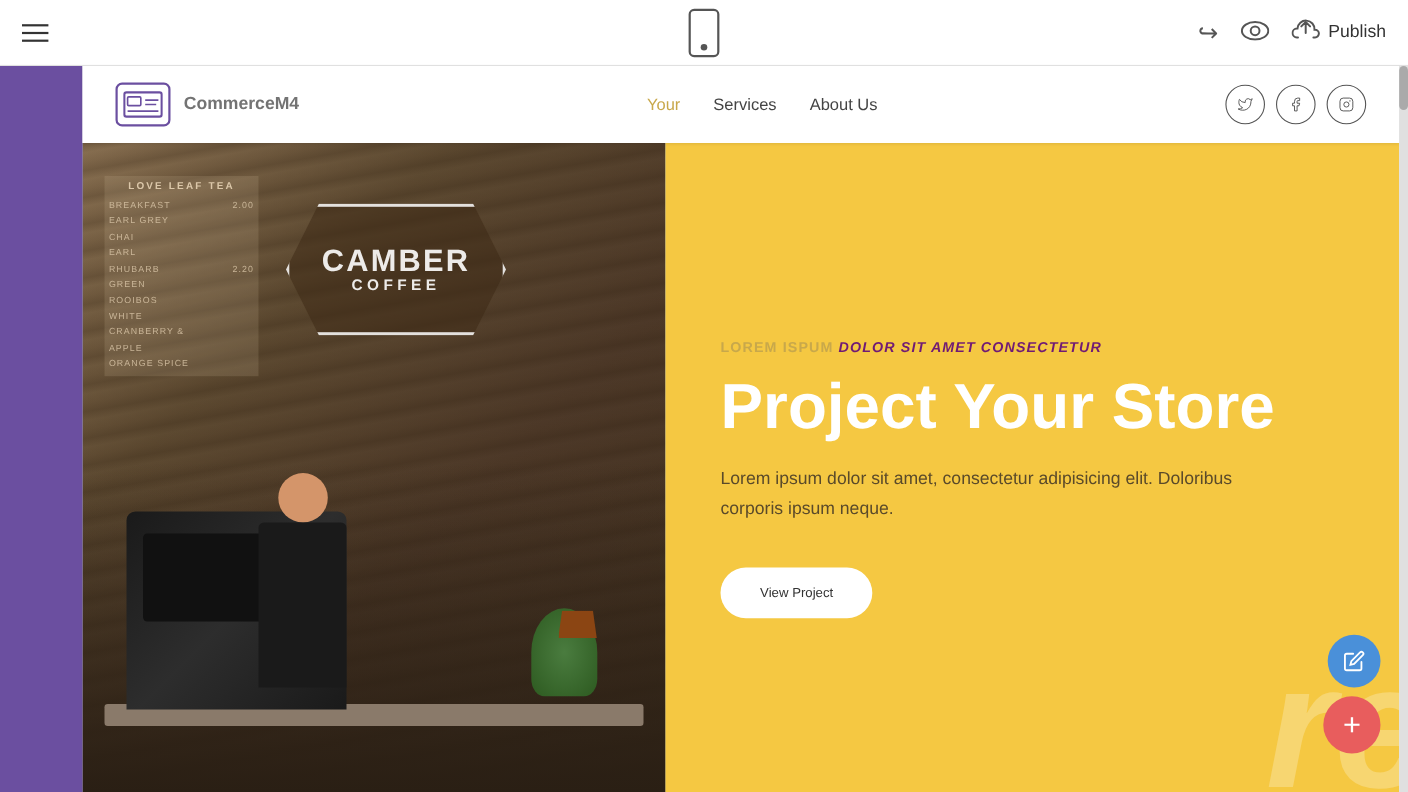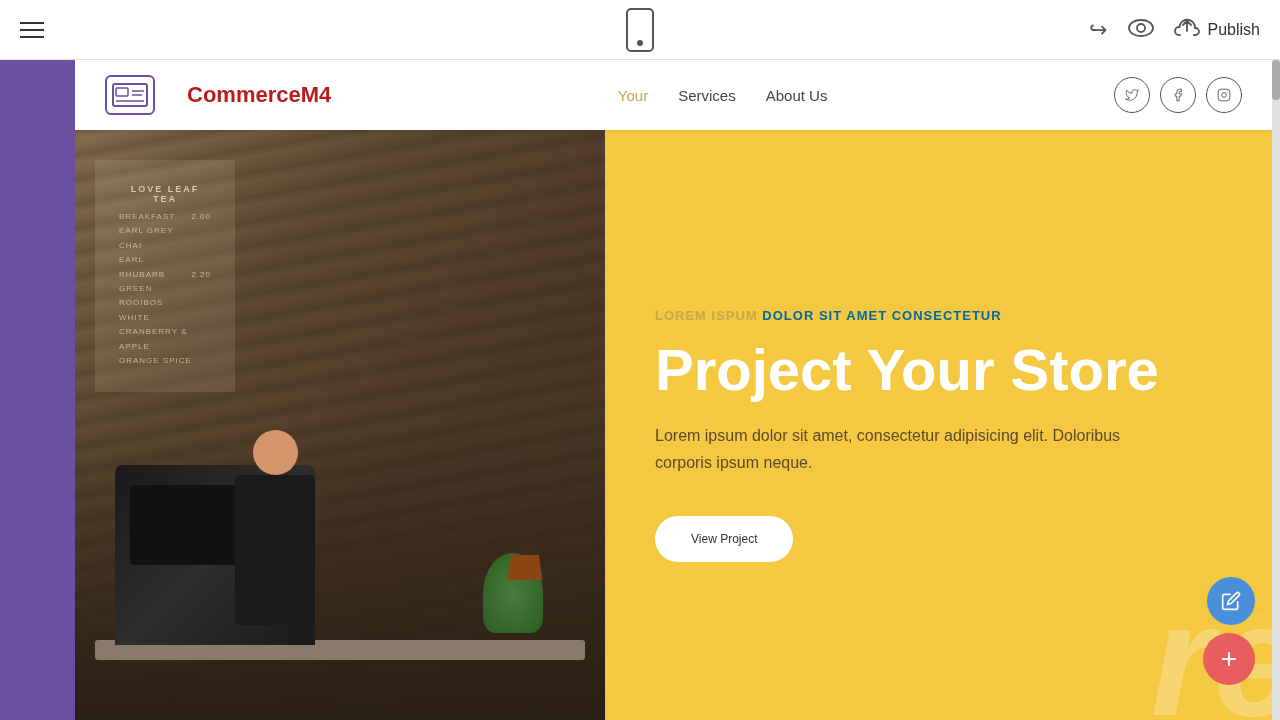--- a/index.html
+++ b/index.html
@@ -94,21 +94,21 @@
     .logo-icon {
       width: 50px;
       height: 40px;
       border: 2px solid #6b4fa0;
       border-radius: 6px;
       display: flex;
       align-items: center;
       justify-content: center;
     }
     .logo-icon svg { width: 36px; height: 28px; }
-    .logo-text { font-size: 22px; font-weight: 700; color: #b91c1c; margin-left: 20px; }
+    .logo-text { font-size: 16px; font-weight: 700; color: #737373; }
     .site-nav {
       display: flex;
       align-items: center;
       gap: 30px;
     }
     .nav-link {
       font-size: 15px;
       text-decoration: none;
       color: #444;
     }
@@ -207,21 +207,21 @@
       letter-spacing: 4px;
     }
 
     
     .menu-board {
       position: absolute;
       top: 30px;
       left: 20px;
       width: 140px;
       background: rgba(220,200,170,0.15);
-      padding: 24px;
+      padding: 4px;
     }
     .menu-title {
       color: rgba(230,210,180,0.9);
       font-size: 9px;
       font-weight: 700;
       letter-spacing: 2px;
       text-align: center;
       margin-bottom: 6px;
     }
     .menu-item {
@@ -543,20 +543,24 @@
             <span>CRANBERRY &amp;</span>
           </div>
           <div class="menu-item">
             <span>APPLE</span>
           </div>
           <div class="menu-item">
             <span>ORANGE SPICE</span>
           </div>
         </div>
 
+        <div class="coffee-sign">
+          <div class="coffee-sign-text1">CAMBER</div>
+          <div class="coffee-sign-text2">COFFEE</div>
+        </div>
 
         <div class="counter-area">
           <div class="counter-top"></div>
           <div class="espresso-machine">
             <div class="machine-detail"></div>
             <div class="machine-gauge"></div>
           </div>
 
           <div class="barista">
             <div class="barista-head"></div>
@@ -568,21 +572,21 @@
             <div class="plant-pot"></div>
           </div>
         </div>
       </div>
     </div>
 
     <div class="hero-content">
       <div class="hero-bg-text">re</div>
 
       <div class="hero-label">
-        <span style="color:#c8a84b; font-weight:800;">LOREM ISPUM</span><span style="color:#0369a1;"> DOLOR SIT AMET CONSECTETUR</span>
+        <span style="color:#c8a84b; font-weight:800;">LOREM ISPUM</span><span style="color:#701a75;font-style:italic;"> DOLOR SIT AMET CONSECTETUR</span>
       </div>
 
       <div class="hero-title">Project Your Store</div>
       <div class="hero-description">Lorem ipsum dolor sit amet, consectetur adipisicing elit. Doloribus corporis ipsum neque.</div>
       <button class="view-project-btn">View Project</button>
     </div>
   </div>
 
   <div class="fab-edit">
     <svg width="20" height="20" viewBox="0 0 24 24" fill="none">

